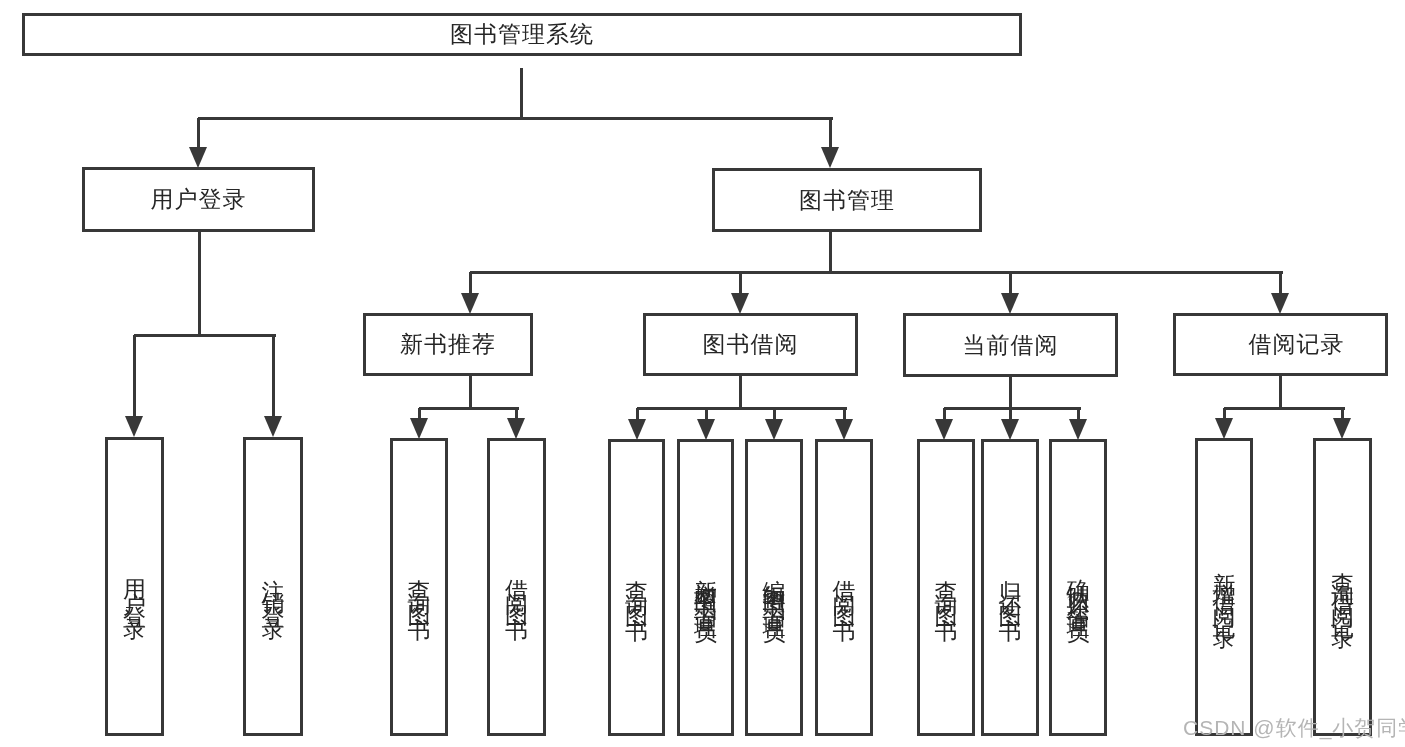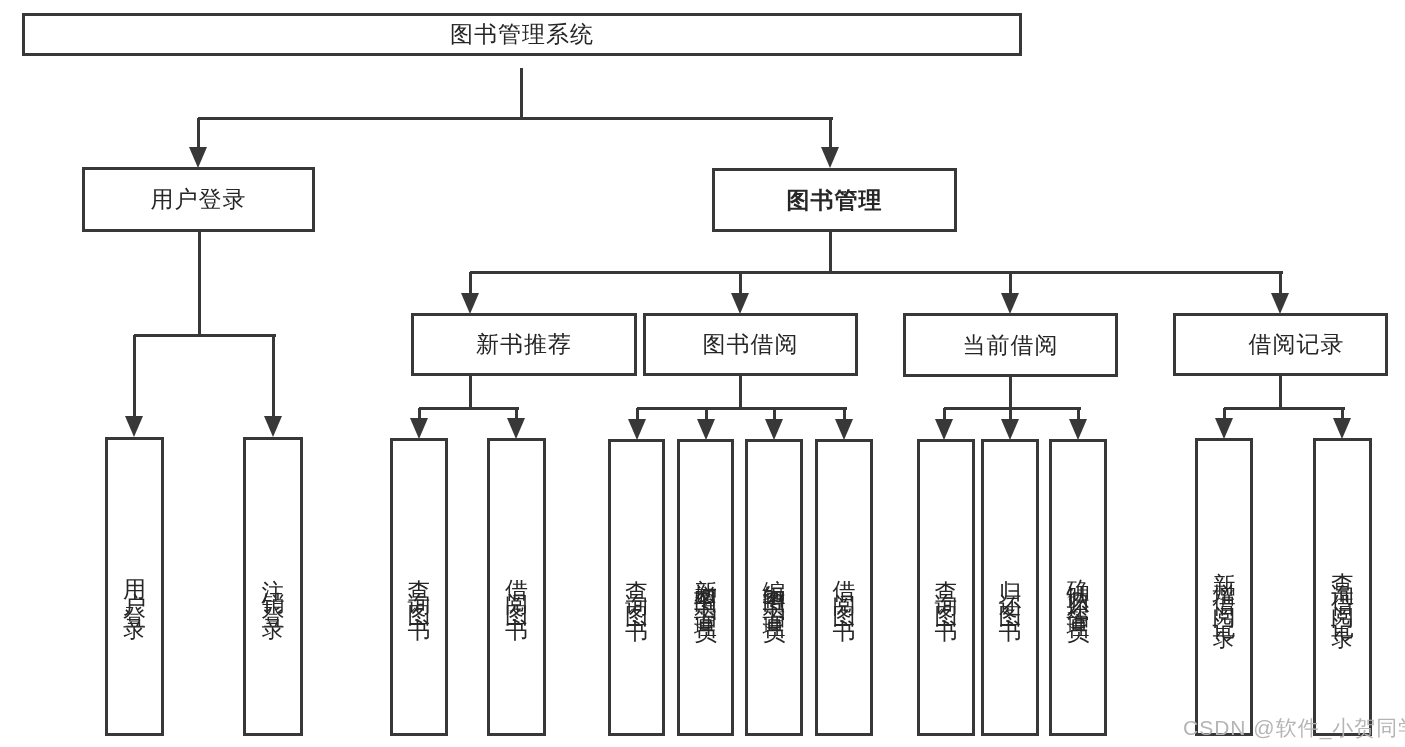--- a/index.html
+++ b/index.html
@@ -106,22 +106,22 @@
       <div class="arrow" style="left: 835px; top: 419px;"></div>
       <div class="arrow" style="left: 935px; top: 419px;"></div>
       <div class="arrow" style="left: 1001px; top: 419px;"></div>
       <div class="arrow" style="left: 1069px; top: 419px;"></div>
       <div class="arrow" style="left: 1215px; top: 418px;"></div>
       <div class="arrow" style="left: 1333px; top: 418px;"></div>
     </div>
   <div id="layer-nodes">
       <div class="node h" style="left: 22px; top: 13px; width: 1000px; height: 43px;">图书管理系统</div>
       <div class="node h" style="left: 82px; top: 167px; width: 233px; height: 65px;">用户登录</div>
-      <div class="node h" style="left: 712px; top: 168px; width: 245px; height: 64px; font-weight: bold;">图书管理</div>
-      <div class="node h" style="left: 363px; top: 313px; width: 226px; height: 63px; margin-left: 48px;">新书推荐</div>
+      <div class="node h" style="left: 712px; top: 168px; width: 270px; height: 64px;">图书管理</div>
+      <div class="node h" style="left: 363px; top: 313px; width: 170px; height: 63px;">新书推荐</div>
       <div class="node h" style="left: 633px; top: 313px; width: 215px; height: 63px; margin-left: 10px;">图书借阅</div>
       <div class="node h" style="left: 903px; top: 313px; width: 215px; height: 64px;">当前借阅</div>
       <div class="node h" style="left: 1173px; top: 313px; width: 215px; height: 63px; padding-left: 32px;">借阅记录</div>
       <div class="node v sp4" style="left: 105px; top: 437px; width: 59px; height: 299px;">
         <span class="vt">用户登录</span>
       </div>
       <div class="node v sp4" style="left: 243px; top: 437px; width: 60px; height: 299px;">
         <span class="vt">注销登录</span>
       </div>
       <div class="node v sp4" style="left: 390px; top: 438px; width: 58px; height: 298px;">

